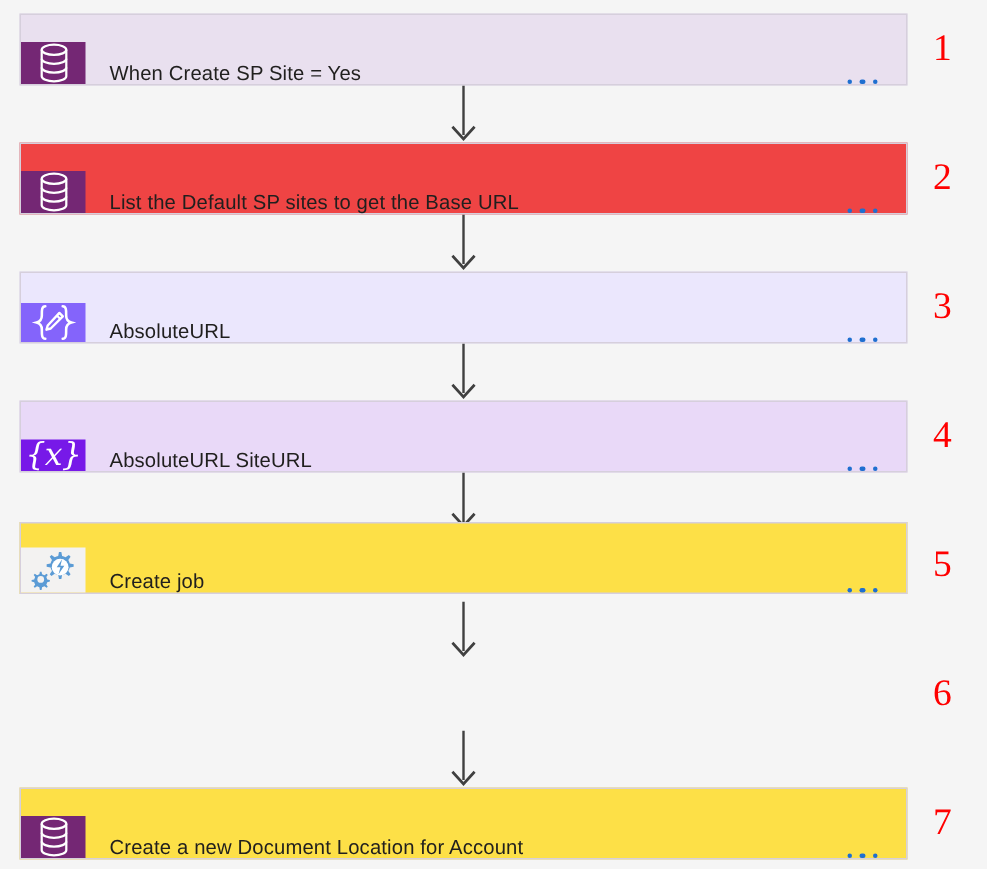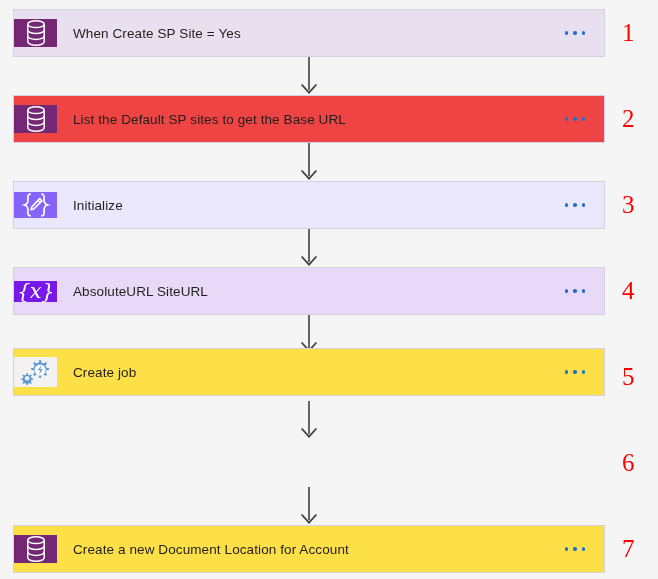--- a/index.html
+++ b/index.html
@@ -22,21 +22,21 @@
     background: #f5f5f5;
   }
   .flow-row {
     position: absolute;
     left: 13px;
     width: 592px;
     height: 48px;
     box-sizing: border-box;
     border: 1px solid #d6cfdc;
     display: flex;
-    align-items: center;
+    align-items: flex-end;
   }
   .card-icon {
     width: 43px;
     min-width: 43px;
     display: flex;
     align-items: center;
     justify-content: center;
   }
   .card-title {
     flex: 1;
@@ -139,21 +139,21 @@
       </svg></div>
     <div class="flow-row" style="top: 181px; background: rgb(235, 231, 253);">
       <div class="card-icon" style="background: rgb(132, 100, 251);">
         <svg width="30" height="26" viewBox="0 0 30 26" aria-hidden="true">
           <path d="M9.2 2.2 C6.6 2.2 6.9 5.4 6.9 8.3 C6.9 11.2 5.6 12.4 3.4 13 C5.6 13.6 6.9 14.8 6.9 17.7 C6.9 20.6 6.6 23.8 9.2 23.8" fill="none" stroke="#ffffff" stroke-width="1.7" stroke-linecap="round"></path>
           <path d="M20.8 2.2 C23.4 2.2 23.1 5.4 23.1 8.3 C23.1 11.2 24.4 12.4 26.6 13 C24.4 13.6 23.1 14.8 23.1 17.7 C23.1 20.6 23.4 23.8 20.8 23.8" fill="none" stroke="#ffffff" stroke-width="1.7" stroke-linecap="round"></path>
           <path d="M18.6 6.6 L20.9 8.9 L12.8 17.0 L10.0 17.8 L10.8 15.0 Z" fill="none" stroke="#ffffff" stroke-width="1.6" stroke-linejoin="round"></path>
           <path d="M16.9 8.3 L19.2 10.6" stroke="#ffffff" stroke-width="1.4"></path>
         </svg>
       </div>
-      <div class="card-title">Initialize</div>
+      <div class="card-title">AbsoluteURL</div>
       <div class="card-ellipsis">
         <i></i>
         <i></i>
         <i></i>
       </div>
     </div>
     <div class="step-number" style="top: 181px;">3</div>
     <div class="connector" style="top: 229px;"><svg width="28" height="40" viewBox="0 0 28 40" aria-hidden="true">
         <line x1="14" y1="0" x2="14" y2="33" stroke="#404040" stroke-width="1.6"></line>
         <path d="M6.6 27.5 L14 35.6 L21.4 27.5" fill="none" stroke="#404040" stroke-width="1.8" stroke-linejoin="miter"></path>

